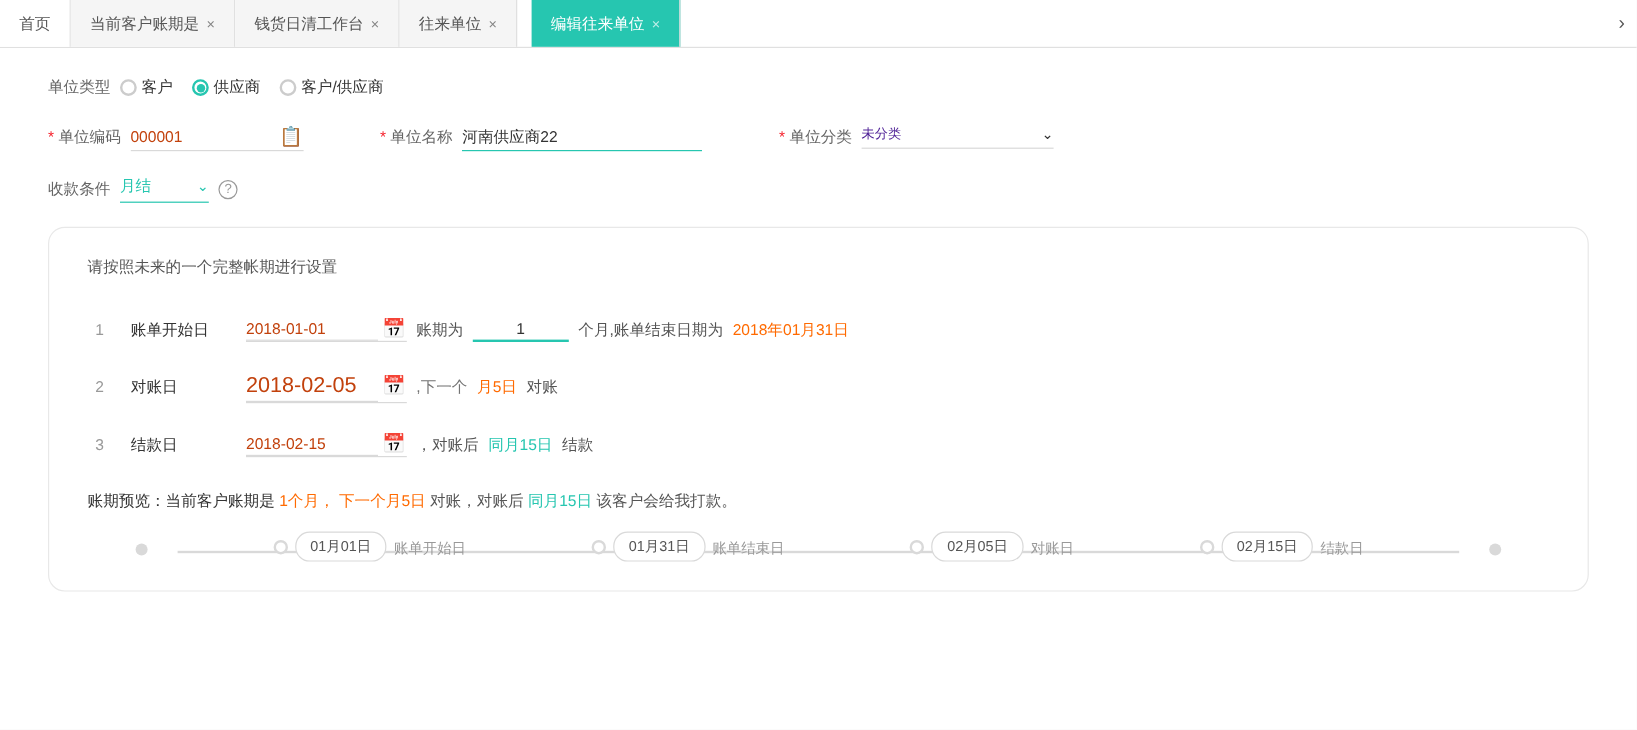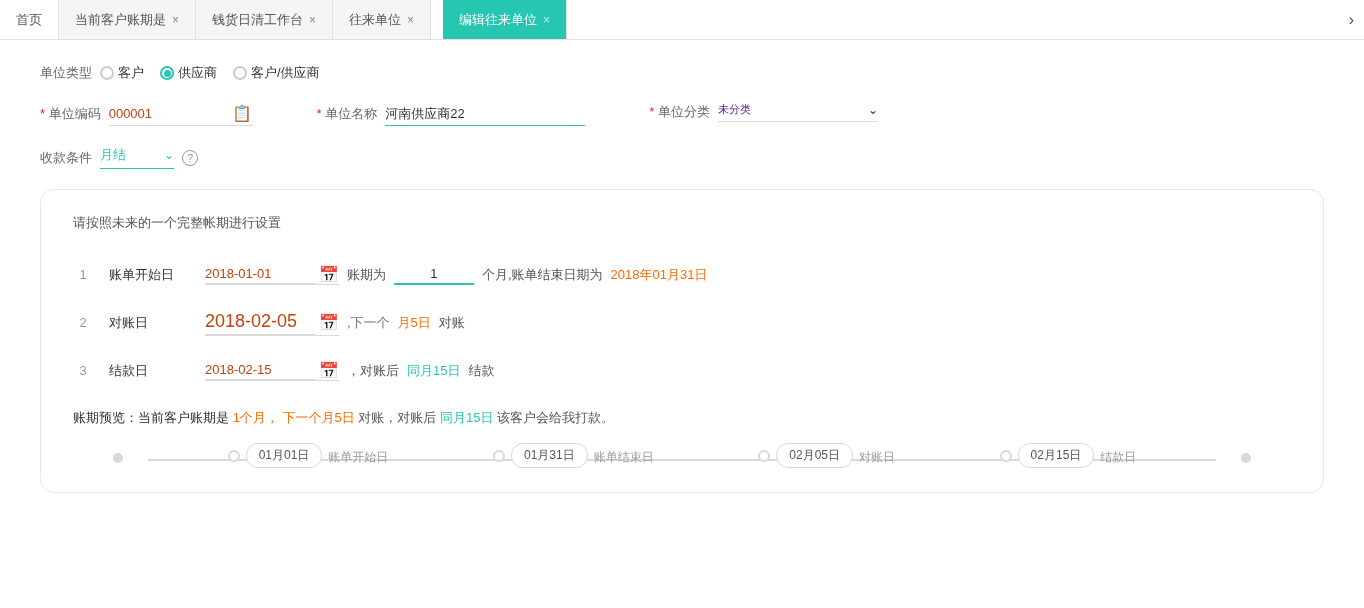--- a/index.html
+++ b/index.html
@@ -50,21 +50,21 @@
     
     .main-content {
       background: #fff;
       padding: 24px 40px;
       min-height: calc(100vh - 40px);
     }
 
     
     .form-row {
       display: flex;
-      align-items: flex-start;
+      align-items: center;
       margin-bottom: 20px;
       gap: 24px;
     }
     .form-group {
       display: flex;
       align-items: center;
       gap: 8px;
     }
     .form-label {
       color: #666;

